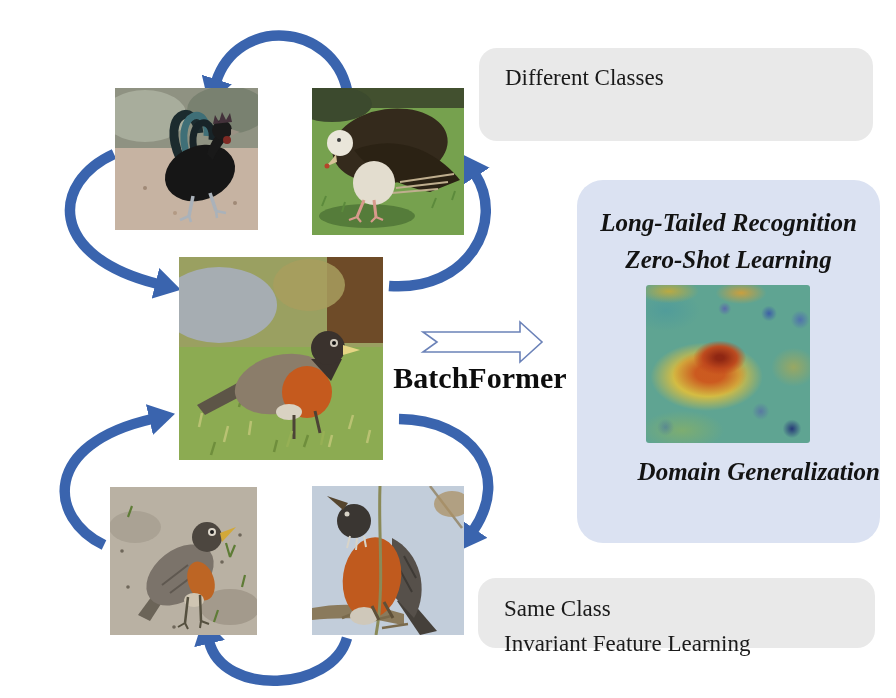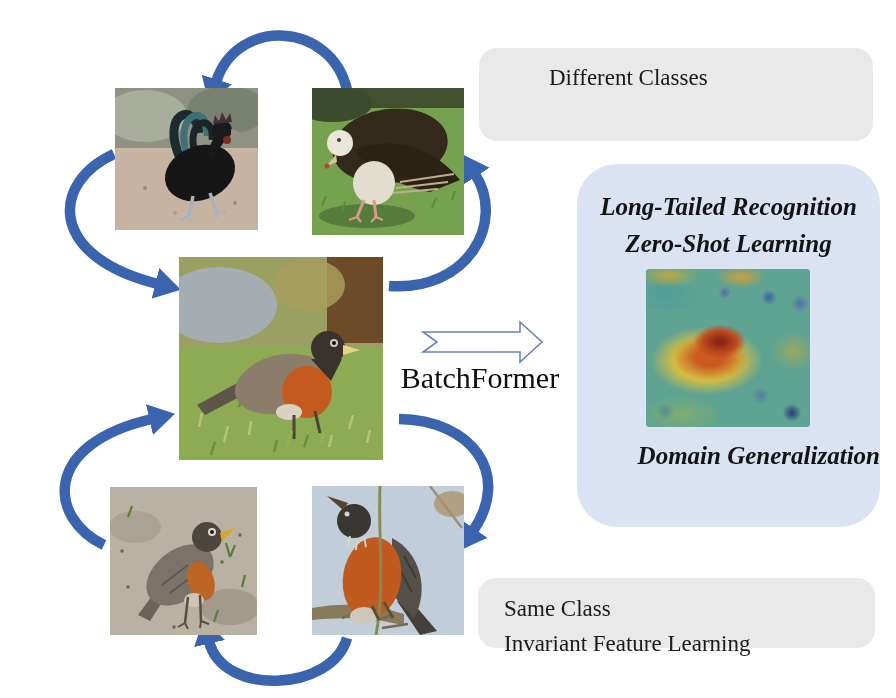--- a/index.html
+++ b/index.html
@@ -15,21 +15,21 @@
   }
   .gray-box .line{padding-left:26px;white-space:nowrap;}
   .blue-box{
     background:#dbe2f2;border-radius:40px;
   }
   .blue-box .tline{
     position:absolute;left:0;width:100%;text-align:center;
     font-size:25px;font-weight:bold;font-style:italic;line-height:37px;color:#131313;white-space:nowrap;
   }
   .batchformer{
-    font-size:30px;font-weight:normal;color:#0d0d0d;text-align:center;line-height:36px;white-space:nowrap;
+    font-size:30px;font-weight:bold;color:#0d0d0d;text-align:center;line-height:36px;white-space:nowrap;
   }
   .photo{position:absolute;overflow:hidden;}
   .photo svg{display:block;}
   
   .heatmap{
     position:absolute;left:69px;top:105px;width:164px;height:158px;border-radius:3px;
     background-color:#5fa492;
     background-image:
       radial-gradient(ellipse 34px 22px at 45% 46%, #8f2713 12%, rgba(190,70,28,.95) 50%, rgba(190,70,28,0) 78%),
       radial-gradient(ellipse 52px 32px at 39% 56%, rgba(203,85,30,.95) 28%, rgba(203,85,30,0) 72%),
@@ -182,25 +182,25 @@
       <path d="M60,120 l7,14 M72,116 l9,16" stroke="#5e5038" stroke-width="3" fill="none"></path>
     </svg>
   </div>
 
   <svg class="abs" style="left:418px;top:318px;" width="130" height="50" viewBox="0 0 130 50">
     <path d="M5,14 L102,14 L102,4 L124,24 L102,44 L102,34 L5,34 L19,24 z" fill="#ffffff" stroke="#6b82b8" stroke-width="1.6" stroke-linejoin="miter"></path>
   </svg>
 
   <div class="abs batchformer" style="left:375px;top:360px;width:210px;">BatchFormer</div>
 
-  <div class="abs gray-box" style="left:479px;top:48px;width:394px;height:93px;padding-top:12px;box-sizing:border-box;padding-left:44px;">
+  <div class="abs gray-box" style="left:479px;top:48px;width:394px;height:93px;padding-top:12px;box-sizing:border-box;">
     <div class="line">Different Classes</div>
   </div>
 
-  <div class="abs blue-box" style="left:577px;top:164px;width:303px;height:363px;">
+  <div class="abs blue-box" style="left:577px;top:180px;width:303px;height:363px;border-radius:26px;">
     <div class="tline" style="top:24px;">Long-Tailed Recognition</div>
     <div class="tline" style="top:61px;">Zero-Shot Learning</div>
     <div class="heatmap"></div>
     <div class="tline" style="top:273px;text-align:right;">Domain Generalization</div>
   </div>
 
   <div class="abs gray-box" style="left:478px;top:578px;width:397px;height:70px;padding-top:13px;box-sizing:border-box;">
     <div class="line">Same Class</div>
     <div class="line">Invariant Feature Learning</div>
   </div>

